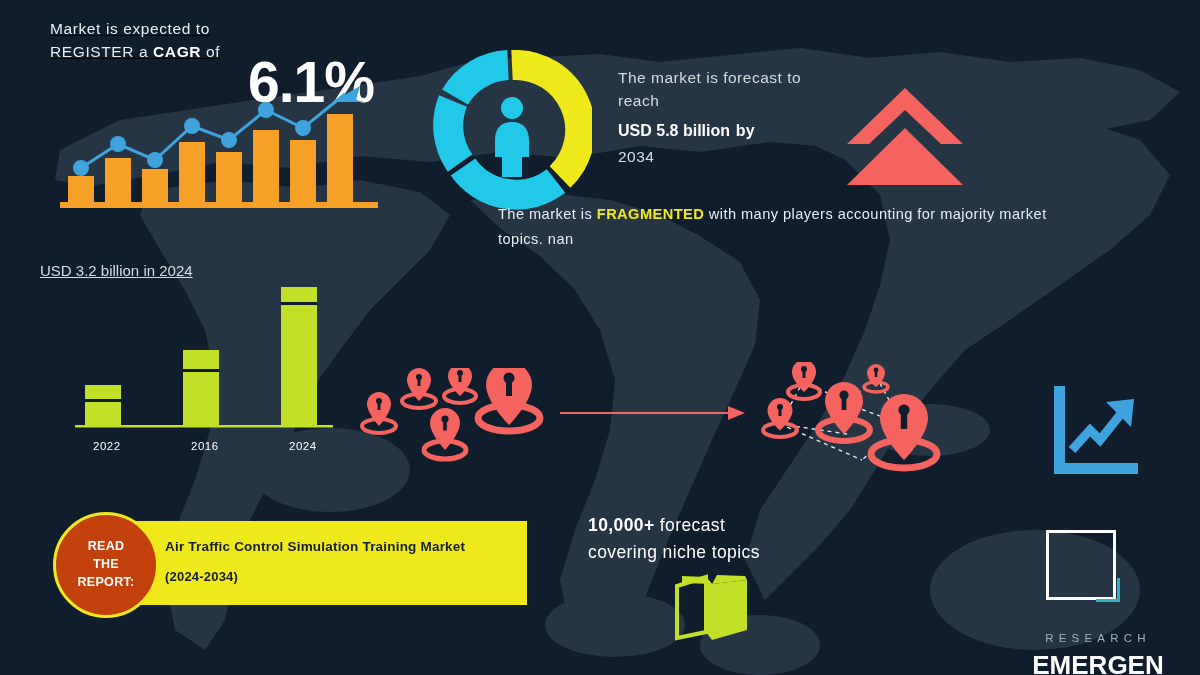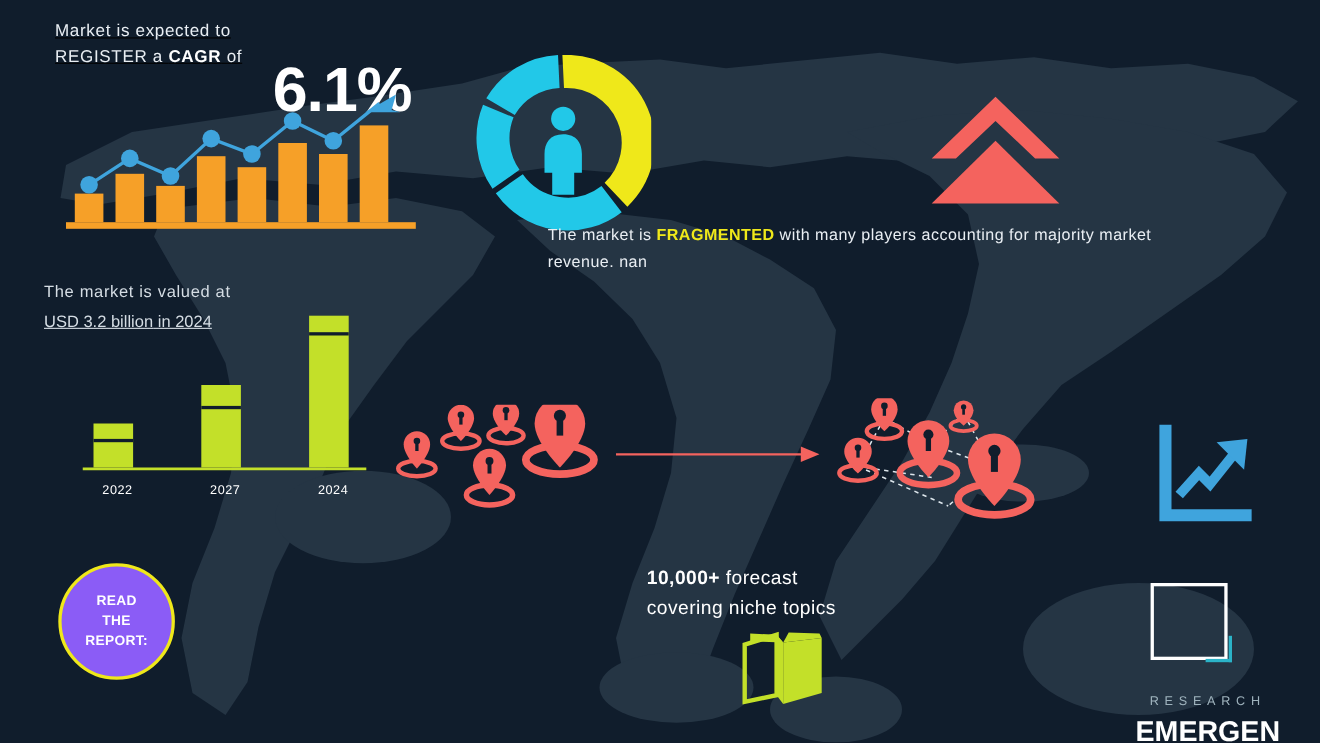--- a/index.html
+++ b/index.html
@@ -54,21 +54,21 @@
   #pinsright{left:752px;top:362px;width:210px;height:115px;}
   #redarrow{left:560px;top:400px;width:185px;height:26px;}
 
   
   #growthicon{left:1048px;top:386px;width:90px;height:88px;}
 
   
   #reportbar{left:130px;top:521px;width:397px;height:84px;background:#efe81a;}
   #reportbar .rtitle{position:absolute;left:35px;top:18px;color:#16202c;font-size:13.5px;font-weight:bold;letter-spacing:.2px;}
   #reportbar .rsub{position:absolute;left:35px;top:48px;color:#16202c;font-size:13px;font-weight:bold;letter-spacing:.2px;}
-  #readcircle{left:53px;top:512px;width:100px;height:100px;border-radius:50%;border:3px solid #efe81a;background:#8b5cf6;}
+  #readcircle{left:53px;top:512px;width:100px;height:100px;border-radius:50%;border:3px solid #efe81a;background:#c2410c;}
   #readcircle .rc{position:absolute;left:0;top:22px;width:100px;text-align:center;color:#ffffff;font-size:12.5px;font-weight:bold;line-height:18px;letter-spacing:.3px;}
 
   
   #reportsblk{left:588px;top:512px;width:260px;}
   .rp-l{color:#ffffff;font-size:17.5px;letter-spacing:.4px;line-height:27px;}
   .rp-l b{font-weight:bold;}
   #bookicon{position:absolute;left:85px;top:62px;width:78px;height:68px;}
 
   
   #logo{left:1018px;top:530px;width:160px;height:115px;}
@@ -140,51 +140,56 @@
       <path stroke="#22c8e8" d="M124 131 A65 65 0 0 1 31 117"></path>
       <path stroke="#22c8e8" d="M28 113 A65 65 0 0 1 21 51"></path>
       <path stroke="#22c8e8" d="M23 47 A65 65 0 0 1 76 15"></path>
     </g>
     <g fill="#22c8e8">
       <circle cx="80" cy="58" r="11"></circle>
       <path d="M80 72 c-12 0 -17 8 -17 18 l0 17 l7 0 l0 20 l20 0 l0 -20 l7 0 l0 -17 c0 -10 -5 -18 -17 -18 Z"></path>
     </g>
   </svg>
 
+  <div class="abs" id="forecast">
+    <div class="fc-l1">The market is forecast to</div>
+    <div class="fc-l1">reach</div>
+    <div class="fc-l2"><span>USD 5.8 billion</span> <span>by</span></div>
+    <div class="fc-l3">2034</div>
+  </div>
 
   <svg class="abs" id="chevrons" viewBox="0 0 120 105">
     <path d="M60 6 L118 62 L96 62 L60 28 L24 62 L2 62 Z" fill="#f4635e"></path>
     <path d="M60 46 L118 103 L2 103 Z" fill="#f4635e"></path>
   </svg>
 
   <div class="abs" id="fragment">
     <div class="fg-line"><span>The market is </span><span class="fg-hl">FRAGMENTED</span><span> with many players accounting for majority market</span></div>
-    <div class="fg-line">revenue. nan</div>
+    <div class="fg-line">topics. nan</div>
   </div>
 
   <div class="abs" id="greenblock">
-    <div class="gv-l1">The market is valued at</div>
     <div class="gv-l2"><span>USD 3.2 billion</span><span> in 2024</span></div>
 
     <svg id="greenchart" viewBox="0 0 265 170">
       <g>
 
         <rect x="10" y="110" width="36" height="40" fill="#c3e029"></rect>
         <rect x="10" y="124" width="36" height="3" fill="#101d2c"></rect>
 
         <rect x="108" y="75" width="36" height="75" fill="#c3e029"></rect>
         <rect x="108" y="94" width="36" height="3" fill="#101d2c"></rect>
 
         <rect x="206" y="12" width="36" height="138" fill="#c3e029"></rect>
         <rect x="206" y="27" width="36" height="3" fill="#101d2c"></rect>
       </g>
       <rect x="0" y="150" width="258" height="2.5" fill="#c3e029"></rect>
     </svg>
     <div class="gyear" style="left:53px;top:185px;">2022</div>
-    <div class="gyear" style="left:151px;top:185px;">2027</div>
+    <div class="gyear" style="left:151px;top:185px;">2016</div>
     <div class="gyear" style="left:249px;top:185px;">2024</div>
   </div>
 
   <svg class="abs" id="pinsleft" viewBox="0 0 250 110">
     <g fill="#f4635e">
 
       <g>
         <ellipse cx="34" cy="58" rx="17" ry="7" fill="none" stroke="#f4635e" stroke-width="4"></ellipse>
         <path d="M34 24 a12 12 0 0 1 12 12 c0 9 -12 22 -12 22 s-12 -13 -12 -22 a12 12 0 0 1 12 -12 Z"></path>
         <circle cx="34" cy="33" r="3" fill="#101d2c"></circle>
@@ -259,20 +264,24 @@
       </g>
     </g>
   </svg>
 
   <svg class="abs" id="growthicon" viewBox="0 0 90 88">
     <path d="M6 0 L17 0 L17 77 L90 77 L90 88 L6 88 Z" fill="#3fa4dd"></path>
     <polyline points="24,64 42,44 52,54 76,24" fill="none" stroke="#3fa4dd" stroke-width="9" stroke-linejoin="miter"></polyline>
     <path d="M58 16 L86 13 L83 41 Z" fill="#3fa4dd"></path>
   </svg>
 
+  <div class="abs" id="reportbar">
+    <div class="rtitle">Air Traffic Control Simulation Training Market</div>
+    <div class="rsub">(2024-2034)</div>
+  </div>
   <div class="abs" id="readcircle">
     <div class="rc">
       <div>READ</div>
       <div>THE</div>
       <div>REPORT:</div>
     </div>
   </div>
 
   <div class="abs" id="reportsblk">
     <div class="rp-l"><b>10,000+</b><span> forecast</span></div>

